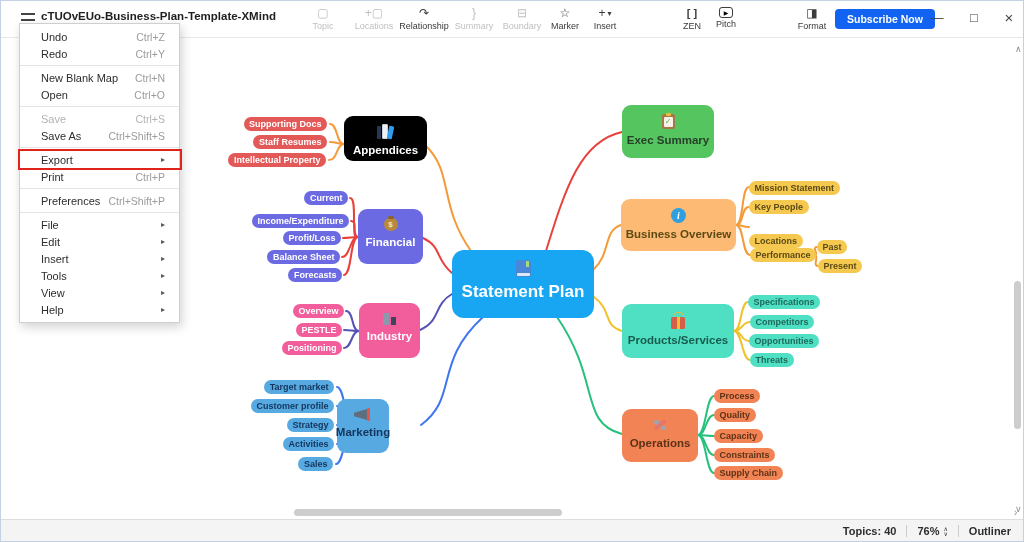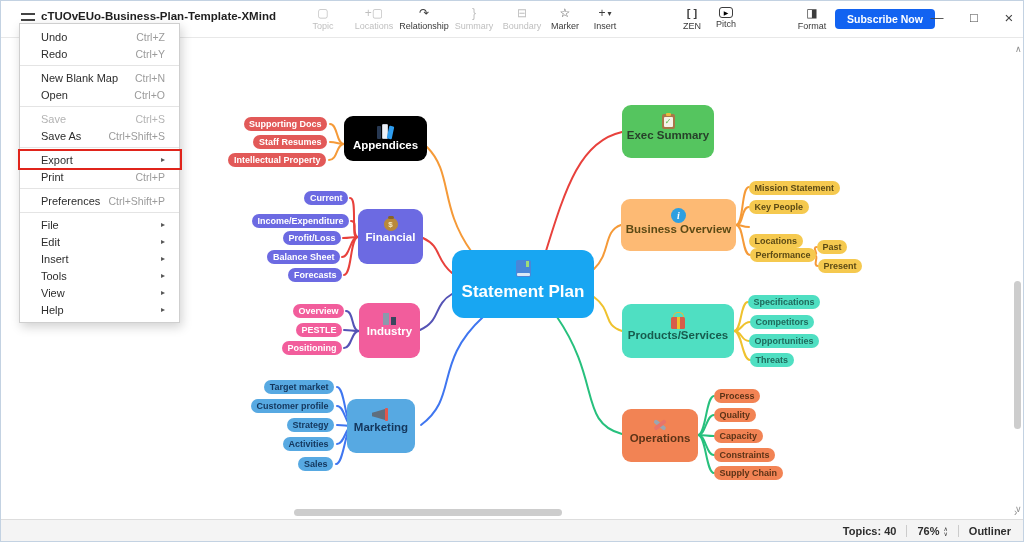--- a/index.html
+++ b/index.html
@@ -39,30 +39,30 @@
              border:2px solid #e0241b;pointer-events:none}
 
   
   .canvas{position:absolute;left:0;top:36px;right:0;bottom:22px;background:#fff;z-index:1}
   svg.links{position:absolute;left:0;top:0;z-index:1;pointer-events:none}
   svg.links path{fill:none;stroke-width:2;stroke-linecap:round}
   .lred{stroke:#e8413c}.lorange{stroke:#f59a38}.lyellow{stroke:#efc22e}
   .lgreen{stroke:#27c07d}.lindigo{stroke:#5553b5}.lblue{stroke:#3f76f0}
 
   .branch{position:absolute;border-radius:9px;display:flex;flex-direction:column;align-items:center;
-          padding-top:9px;z-index:2;box-sizing:border-box;cursor:pointer}
+          padding-top:9px;gap:5px;z-index:2;box-sizing:border-box;cursor:pointer}
   .branch .blabel{font-size:11.5px;font-weight:700;white-space:nowrap}
   .central{position:absolute;left:451px;top:249px;width:142px;height:68px;background:#18a6f2;
            border-radius:12px;display:flex;flex-direction:column;align-items:center;padding-top:10px;
            gap:5px;z-index:2;box-sizing:border-box;cursor:pointer}
   .central .clabel{color:#fff;font-size:17px;font-weight:700}
   .b-app{left:343px;top:115px;width:83px;height:45px;background:#000000}
   .b-fin{left:357px;top:208px;width:65px;height:55px;background:#6c6ae2}
   .b-ind{left:358px;top:302px;width:61px;height:55px;background:#f25d9c}
-  .b-mkt{left:346px;top:398px;width:68px;height:54px;background:#57a9e2}
+  .b-mkt{left:336px;top:398px;width:52px;height:54px;background:#57a9e2}
   .b-exec{left:621px;top:104px;width:92px;height:53px;background:#55c55f}
   .b-bo{left:620px;top:198px;width:115px;height:52px;background:#fdba74}
   .b-ps{left:621px;top:303px;width:112px;height:54px;background:#4fdfc2}
   .b-ops{left:621px;top:408px;width:76px;height:53px;background:#f28354}
   .t-white{color:#fff}.t-navy{color:#14365c}.t-green{color:#27402a}
   .t-gold{color:#5c4a15}.t-teal{color:#175c4e}.t-brown{color:#5c3317}
 
   .pill{position:absolute;font-size:9px;line-height:9px;padding:2.5px 5.5px;border-radius:7px;
         white-space:nowrap;font-weight:700;z-index:2;cursor:pointer}
   .p-app{background:#e25958;color:#fff}

